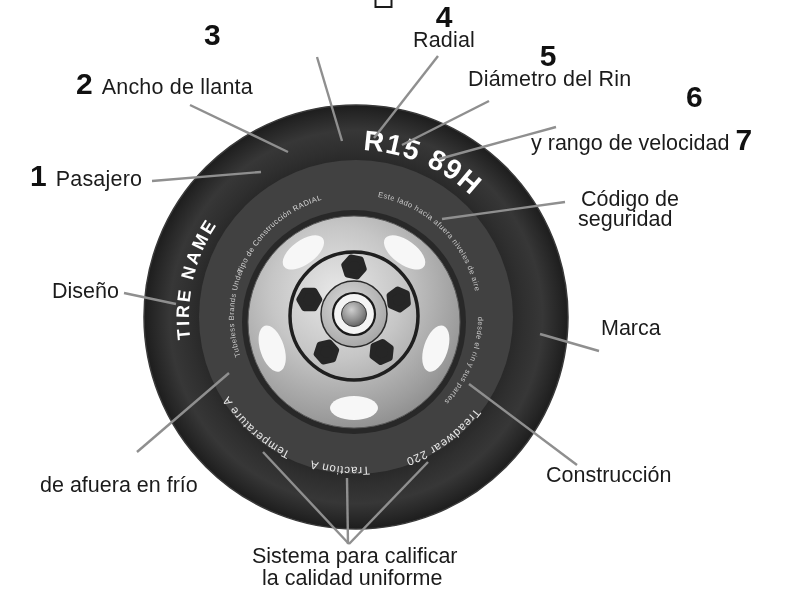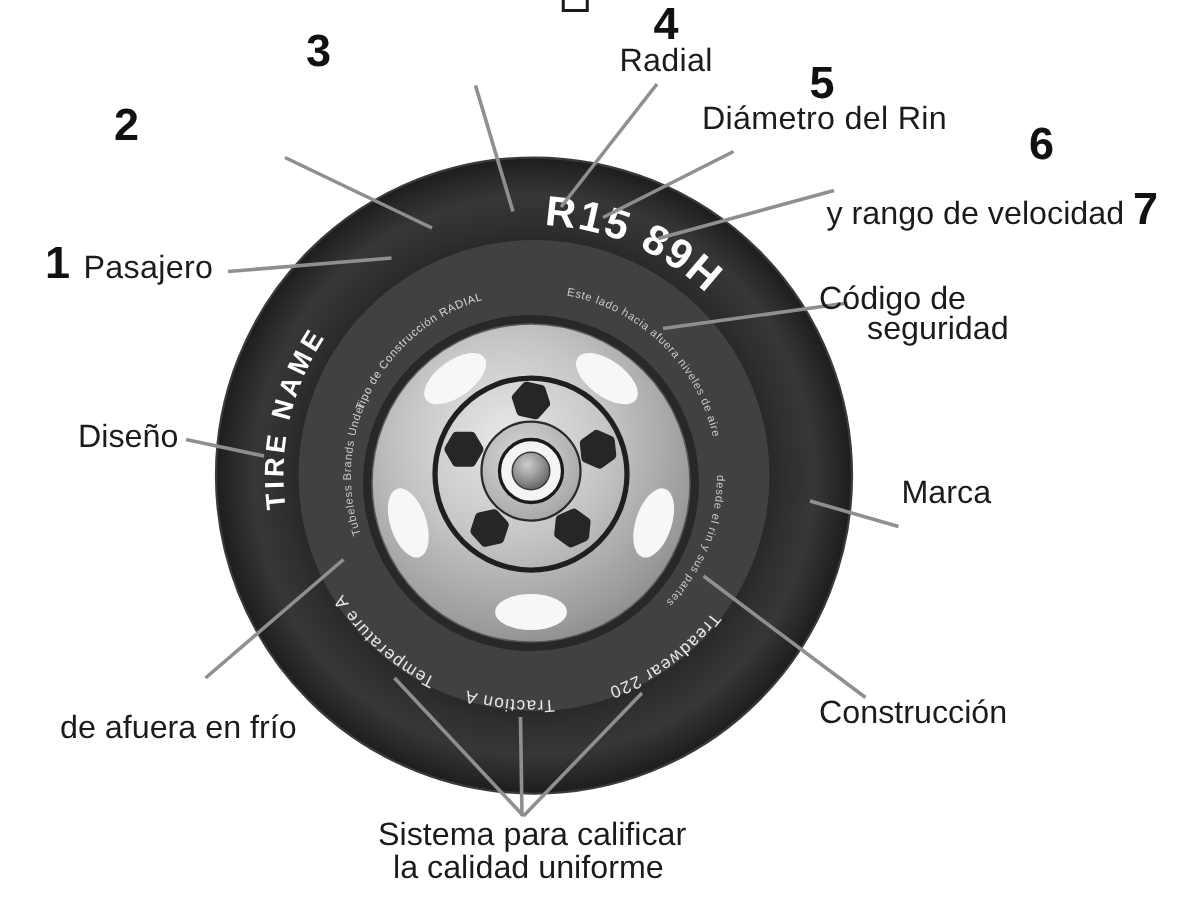--- a/index.html
+++ b/index.html
@@ -135,45 +135,46 @@
   <rect x="375.5" y="-7" width="16" height="14" fill="#ffffff" stroke="#1a1a1a" stroke-width="2"></rect>
 </svg>
 
 <div class="lbl" style="left:30px;top:163px">
   <span class="num">1</span>
   <span class="txt">Pasajero</span>
 </div>
 
 <div class="lbl" style="left:76px;top:71px">
   <span class="num">2</span>
+  <span class="txt">Ancho de llanta</span>
 </div>
 
 <div class="lbl" style="left:204px;top:22px">
   <span class="num">3</span>
 </div>
 
 <div class="stack" style="left:404px;top:5px;width:80px">
   <span class="num">4</span>
   <span class="txt">Radial</span>
 </div>
 
 <div class="stack" style="left:468px;top:44px;width:160px">
   <span class="num">5</span>
   <span class="txt">Diámetro del Rin</span>
 </div>
 
 <div class="line" style="left:686px;top:86px">
   <span class="num-inline">6</span>
 </div>
-<div class="line" style="left:551px;top:129px">
+<div class="line" style="left:531px;top:129px">
   <span>y rango de velocidad</span>
   <span class="num-inline">7</span>
 </div>
 
-<div class="line" style="left:546px;top:189px">
+<div class="line" style="left:581px;top:189px">
   <span>Código de</span>
 </div>
 <div class="line" style="left:578px;top:209px">
   <span>seguridad</span>
 </div>
 
 <div class="line" style="left:601px;top:318px">
   <span>Marca</span>
 </div>
 

